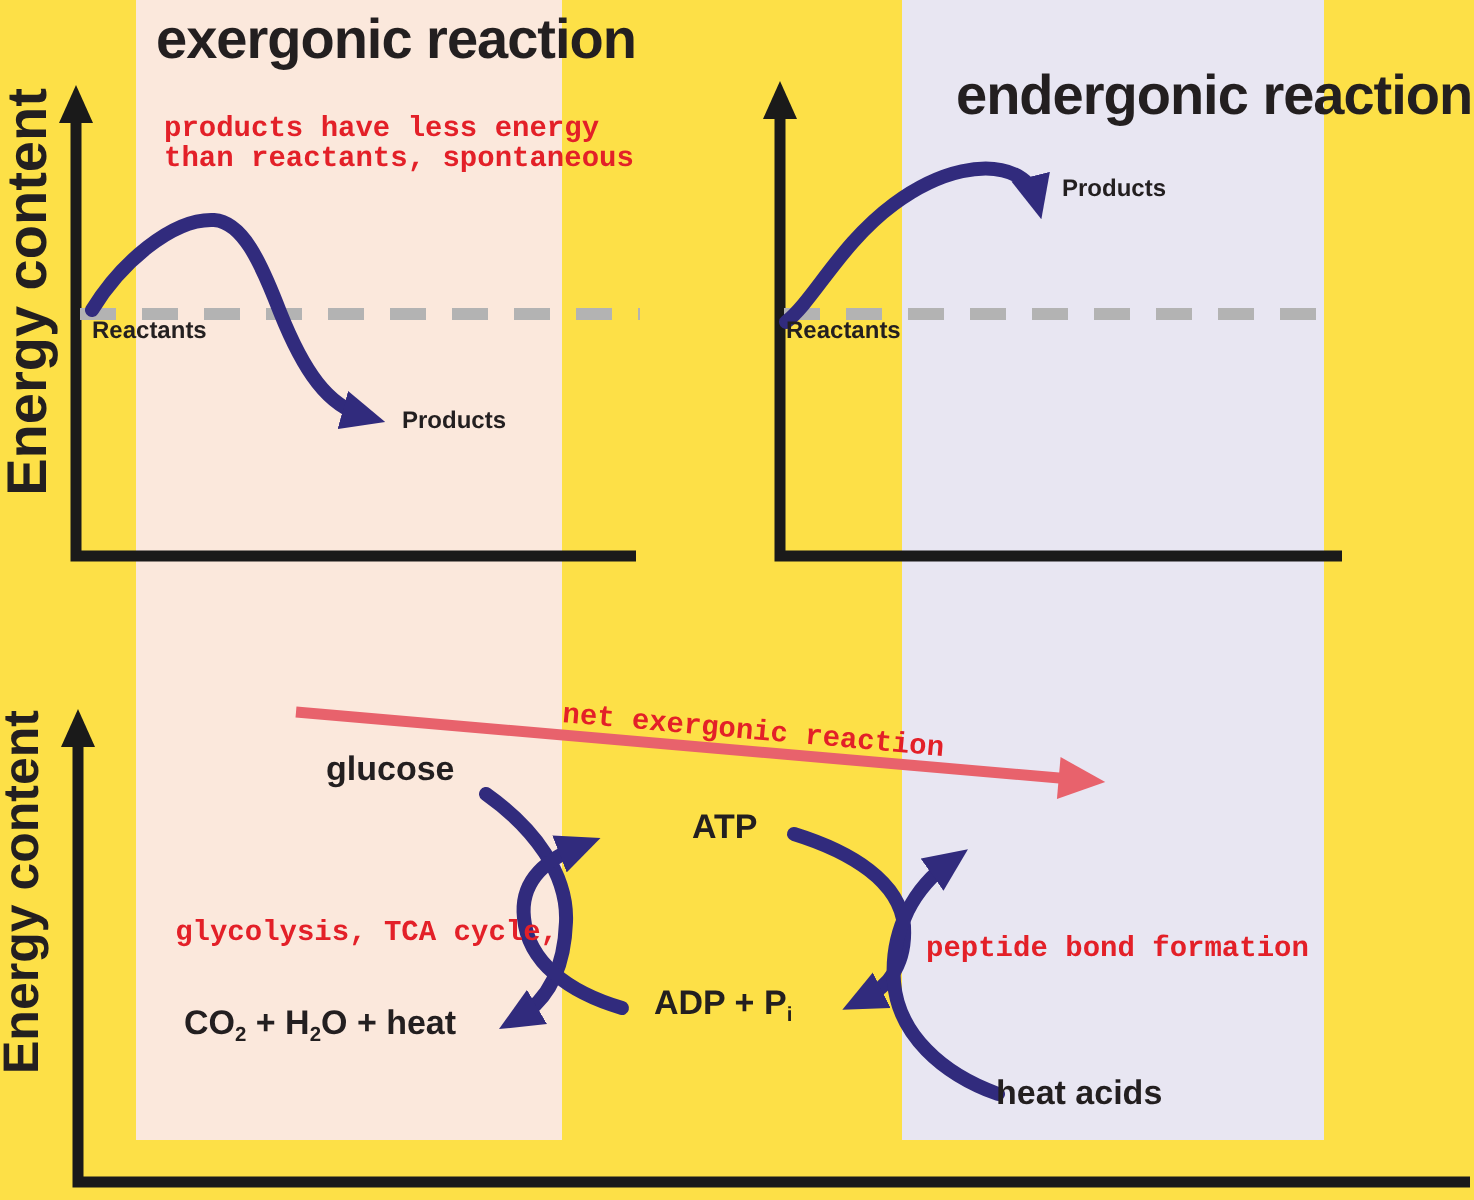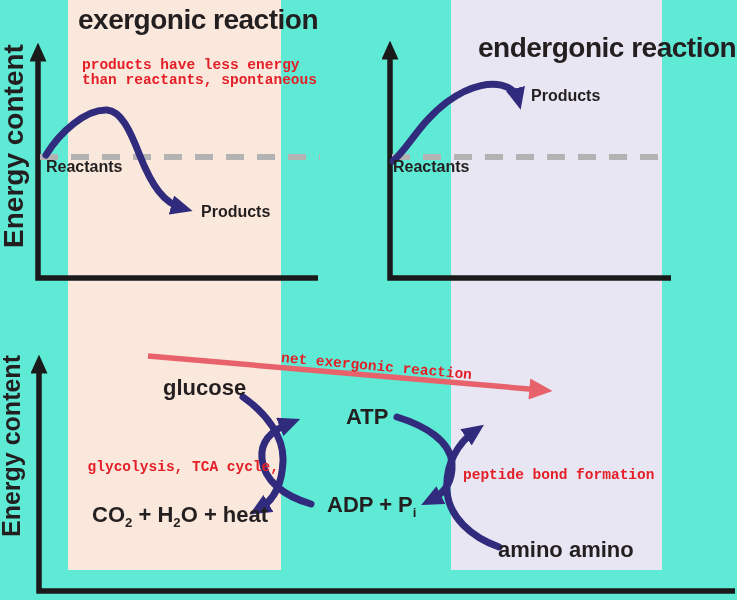--- a/index.html
+++ b/index.html
@@ -1,25 +1,25 @@
 <!DOCTYPE html>
 <html><head>
 <meta charset="utf-8">
 <style>
   html,body{margin:0;padding:0;background:#ffffff;}
-  #canvas{position:relative;width:737px;height:600px;overflow:hidden;background:#5eead4;
+  #canvas{position:relative;width:737px;height:600px;overflow:hidden;background:#fde047;
           font-family:"Liberation Sans",sans-serif;color:#231f20;}
   .band{position:absolute;top:0;height:570px;}
   #band-exergonic{left:68px;width:213px;background:#fbe8dc;}
   #band-endergonic{left:451px;width:211px;background:#e8e6f2;}
   svg{position:absolute;left:0;top:0;}
   .lbl{position:absolute;font-weight:600;line-height:1.05;white-space:pre;}
   .title{font-size:28px;letter-spacing:-0.5px;}
-  .black20{font-size:16px;}
-  .black21{font-size:22px;}
+  .black20{font-size:12px;}
+  .black21{font-size:17px;}
   .mono{position:absolute;font-family:"Liberation Mono",monospace;font-weight:bold;
         font-size:14.5px;color:#e32028;line-height:18px;white-space:pre;}
   .mono .em{font-style:italic;}
   .sub{font-size:0.6em;vertical-align:-0.35em;}
   .yaxis-label{position:absolute;width:260px;height:32px;text-align:center;
         font-weight:600;transform:rotate(-90deg);}
   #energy-top{left:-116px;top:130px;font-size:28px;}
   #energy-bottom{left:-117px;top:430px;font-size:25px;}
   .right-align{text-align:right;}
   #net-label{transform:rotate(5.1deg);transform-origin:left top;}
@@ -83,15 +83,15 @@
   <div class="yaxis-label" id="energy-bottom">Energy content</div>
   <div class="mono" id="net-label" style="left:282px;top:349px;">net exergonic reaction</div>
   <div class="lbl black21" style="left:163px;top:376px;">glucose</div>
   <div class="mono right-align" style="right:458px;top:440px;">
     <span>glycolysis, TCA cycle,</span><br>
   </div>
   <div class="lbl black21" style="left:92px;top:503px;"><span>CO</span><span class="sub">2</span><span> + H</span><span class="sub">2</span><span>O + heat</span></div>
   <div class="lbl black21" style="left:346px;top:405px;">ATP</div>
   <div class="lbl black21" style="left:327px;top:493px;"><span>ADP + P</span><span class="sub">i</span></div>
   <div class="mono" style="left:463px;top:466px;">peptide bond formation</div>
-  <div class="lbl black21" style="left:498px;top:538px;">amino amino</div>
+  <div class="lbl black21" style="left:498px;top:538px;">heat acids</div>
 
 </div>
 
 </body></html>

